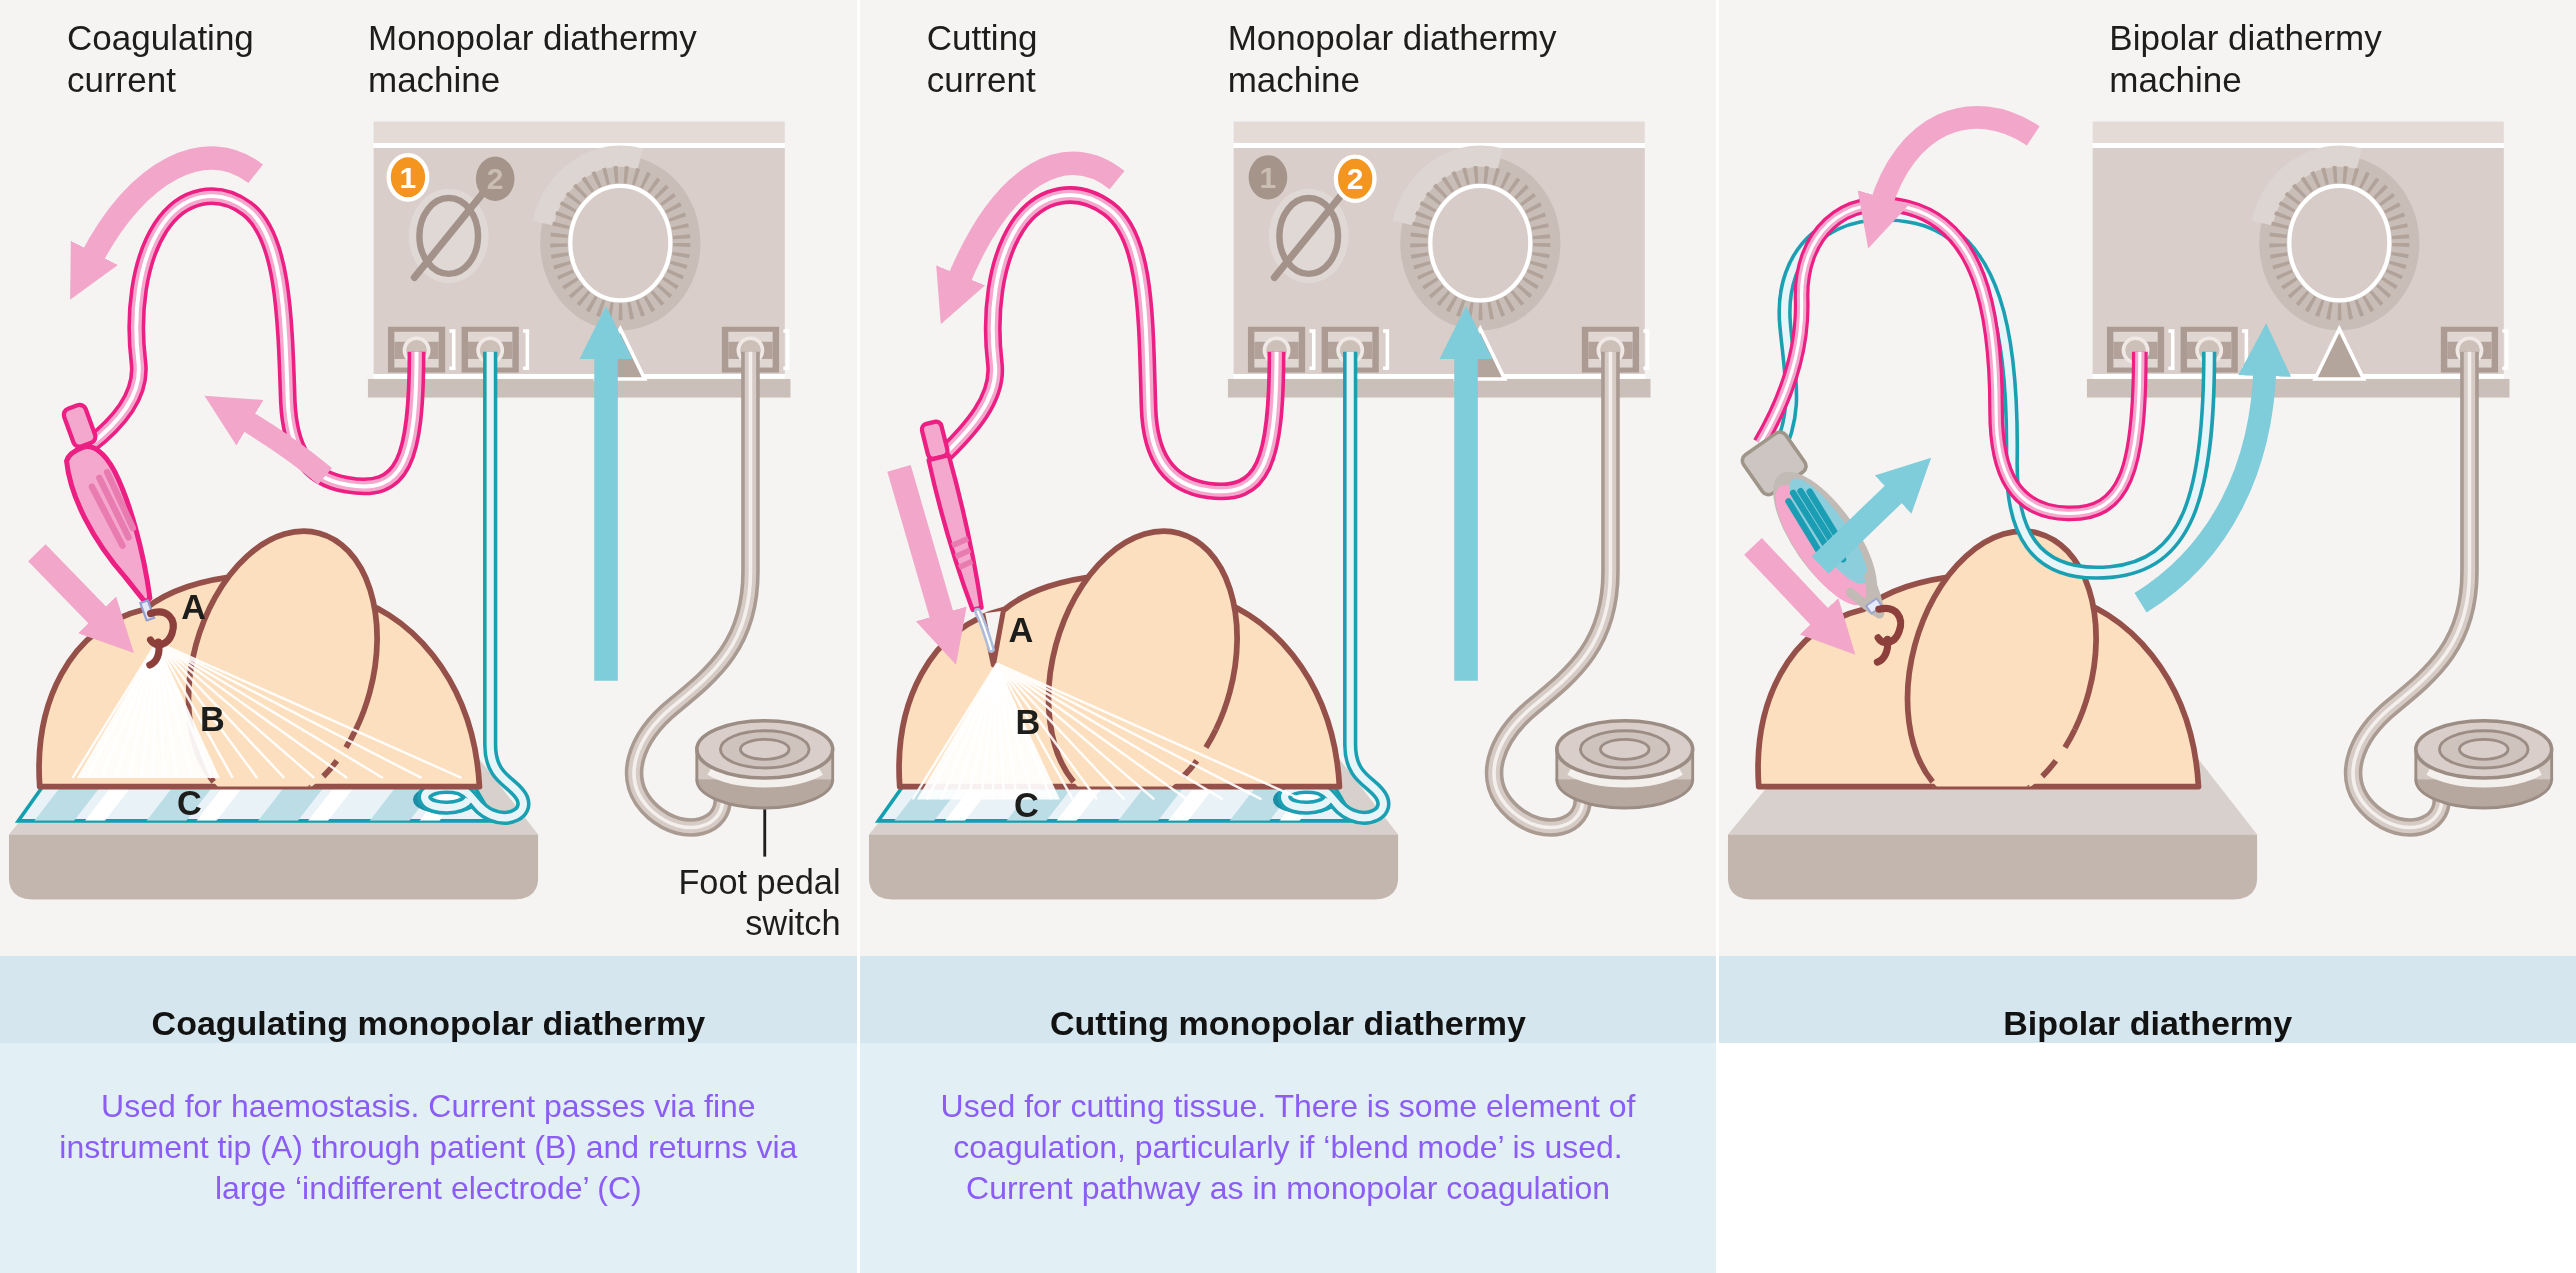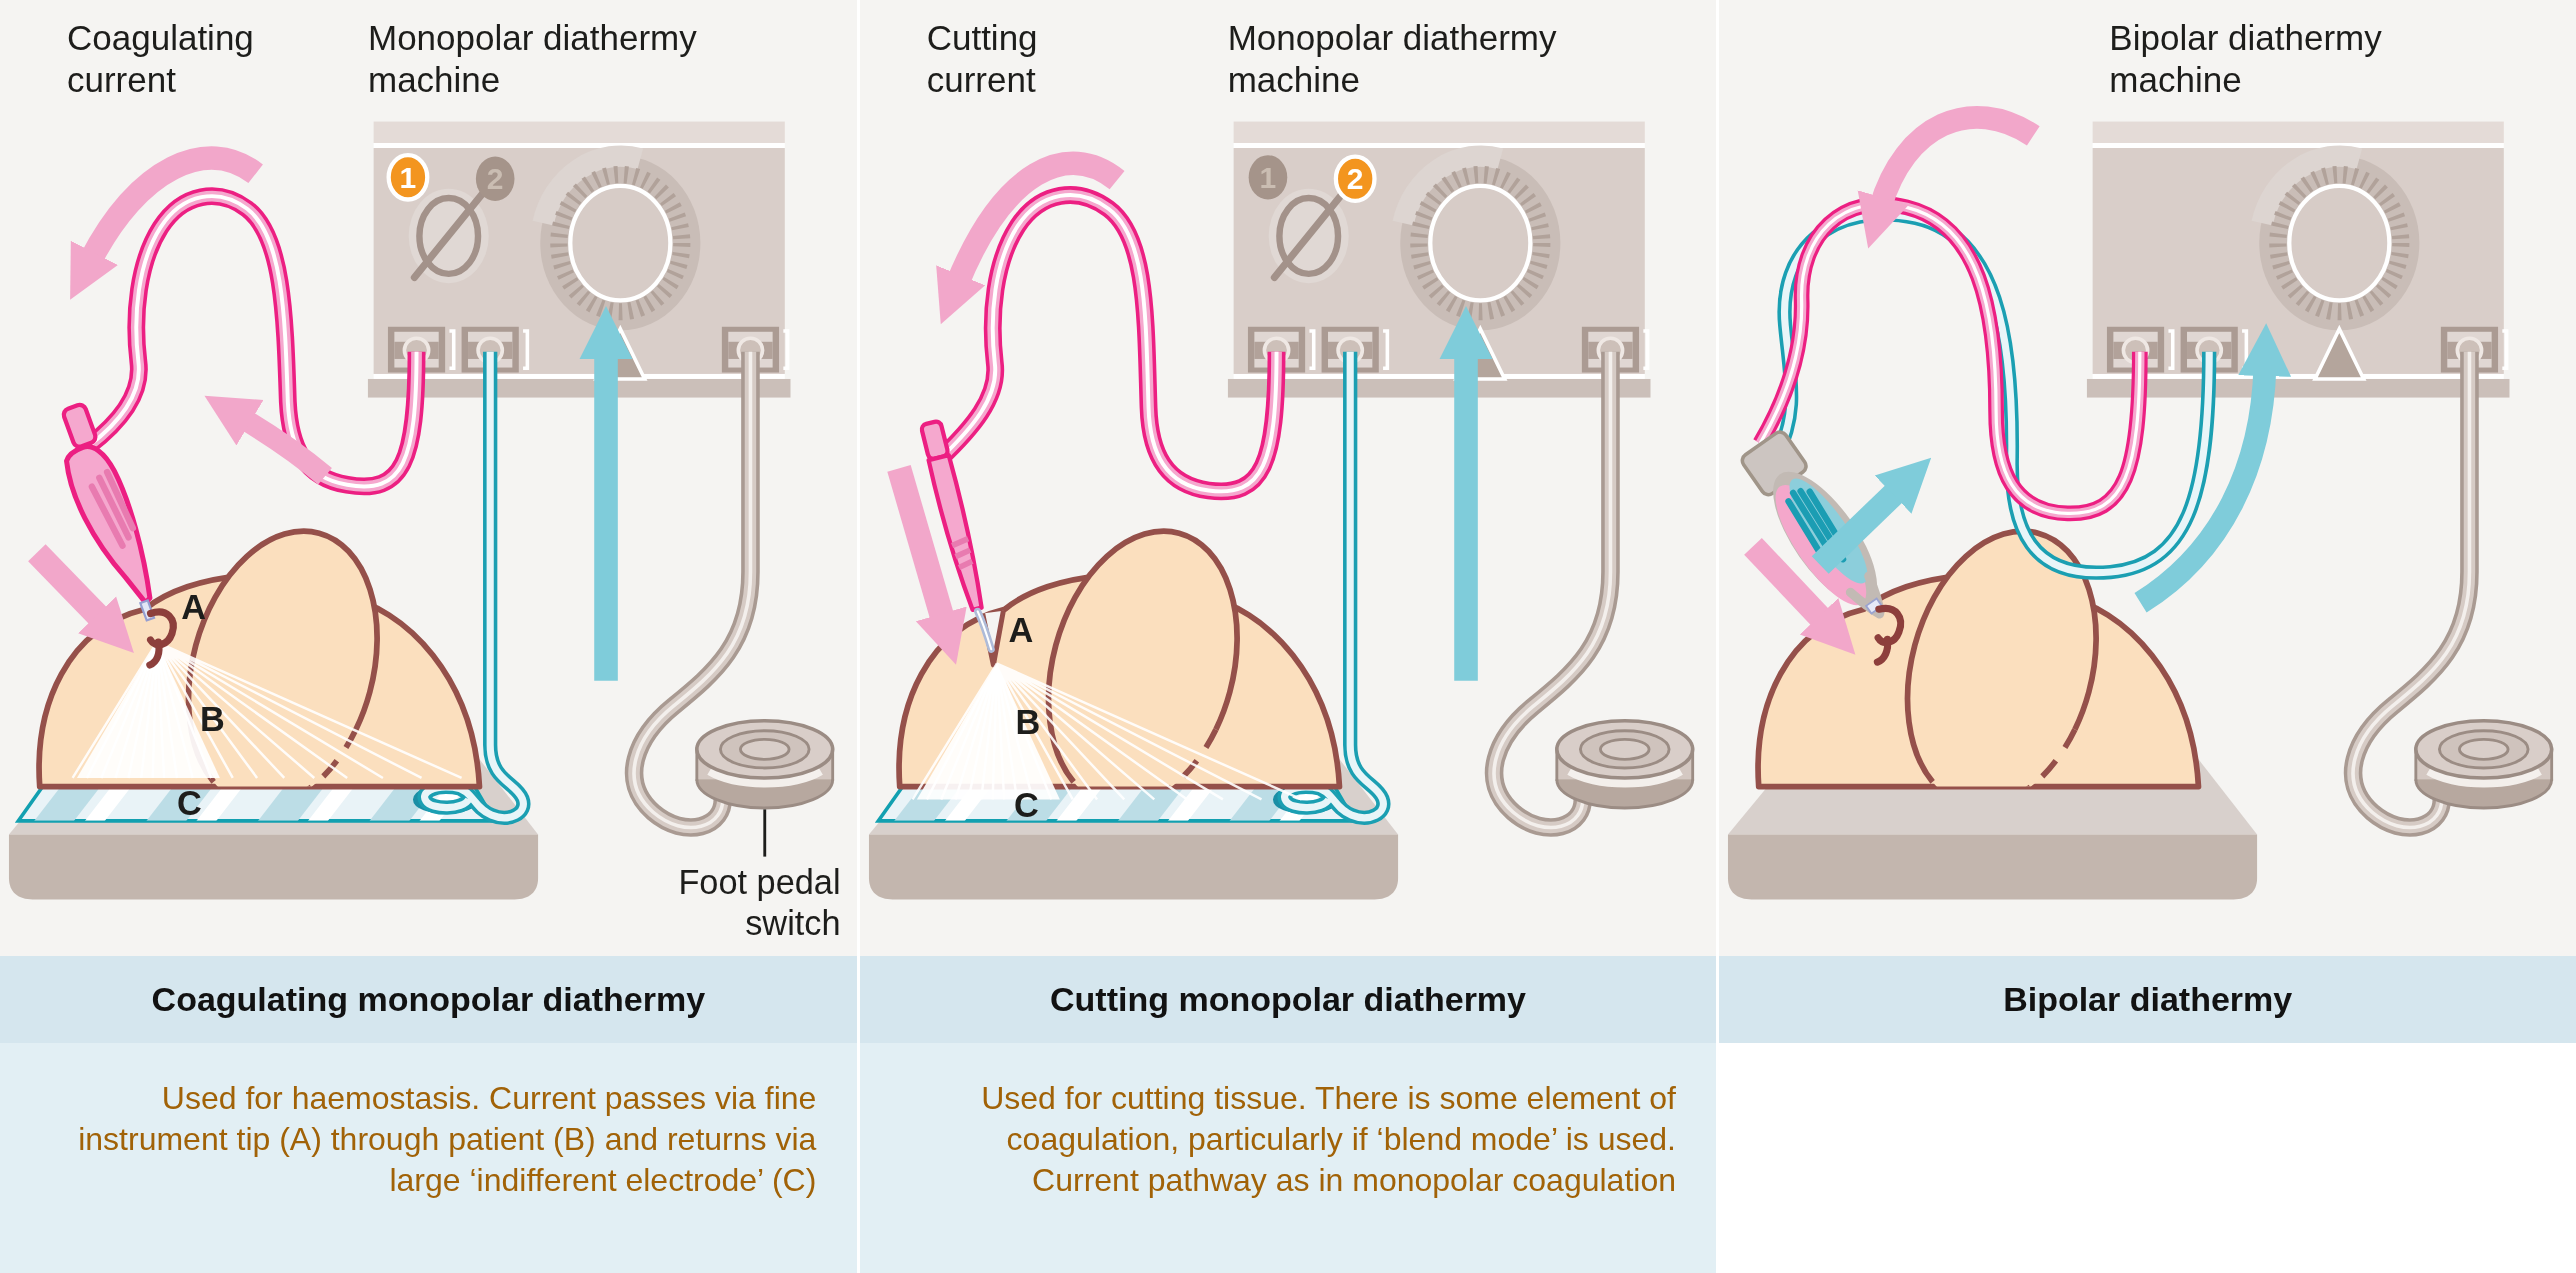--- a/index.html
+++ b/index.html
@@ -9,25 +9,25 @@
   .panel{flex:1 1 0;display:flex;flex-direction:column;min-width:0;}
   .art{position:relative;height:956px;background:#f5f4f2;}
   .art svg{display:block;width:100%;height:956px;}
   .hdr{position:absolute;top:17px;font-size:35px;line-height:42px;
        font-weight:400;color:#1d1d1b;white-space:nowrap;}
   .hdr span{display:block;}
   .hdr-current{left:67px;}
   .hdr-machine{left:368px;}
   .hdr-machine-3{left:390px;}
   .title-band{height:87px;background:#d5e6ee;display:flex;
-              align-items:center;justify-content:center;}
+              align-items:flex-end;justify-content:center;}
   .title-band h2{margin:0;font-size:34px;font-weight:700;color:#121212;}
   .desc-band{flex:1;background:#e2eff4;padding-top:31px;}
-  .desc-band p{margin:4px auto;max-width:776px;font-size:32px;line-height:41px;
-               text-align:right;color:#a16207;}
+  .desc-band p{margin:12px auto;max-width:776px;font-size:32px;line-height:41px;
+               text-align:center;color:#8b5cf6;}
   text{font-family:"Liberation Sans","DejaVu Sans",sans-serif;}
 </style>
 </head>
 <body>
 
 <svg width="0" height="0" style="position:absolute" aria-hidden="true">
   <defs>
     <marker id="ah-pink" markerUnits="userSpaceOnUse" markerWidth="92" markerHeight="92" refX="14" refY="45" orient="auto">
       <path d="M 0,8 L 74,45 L 0,82 Z" fill="#f2a7ca"></path>
     </marker>

